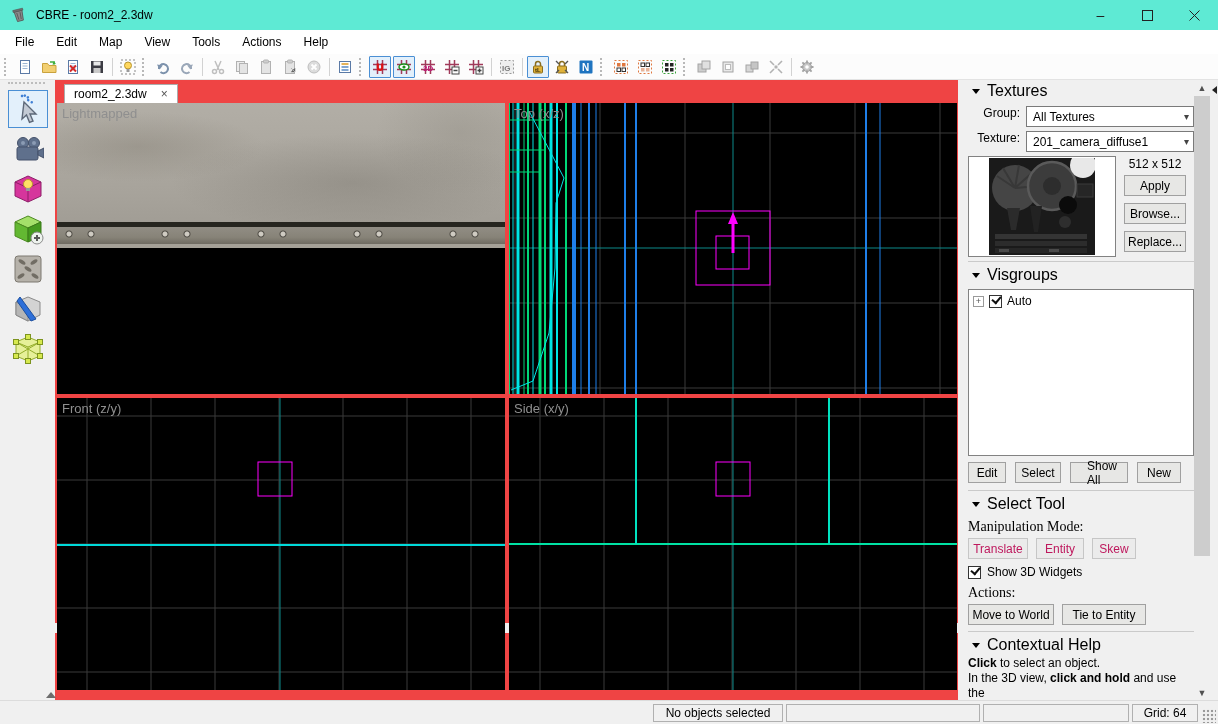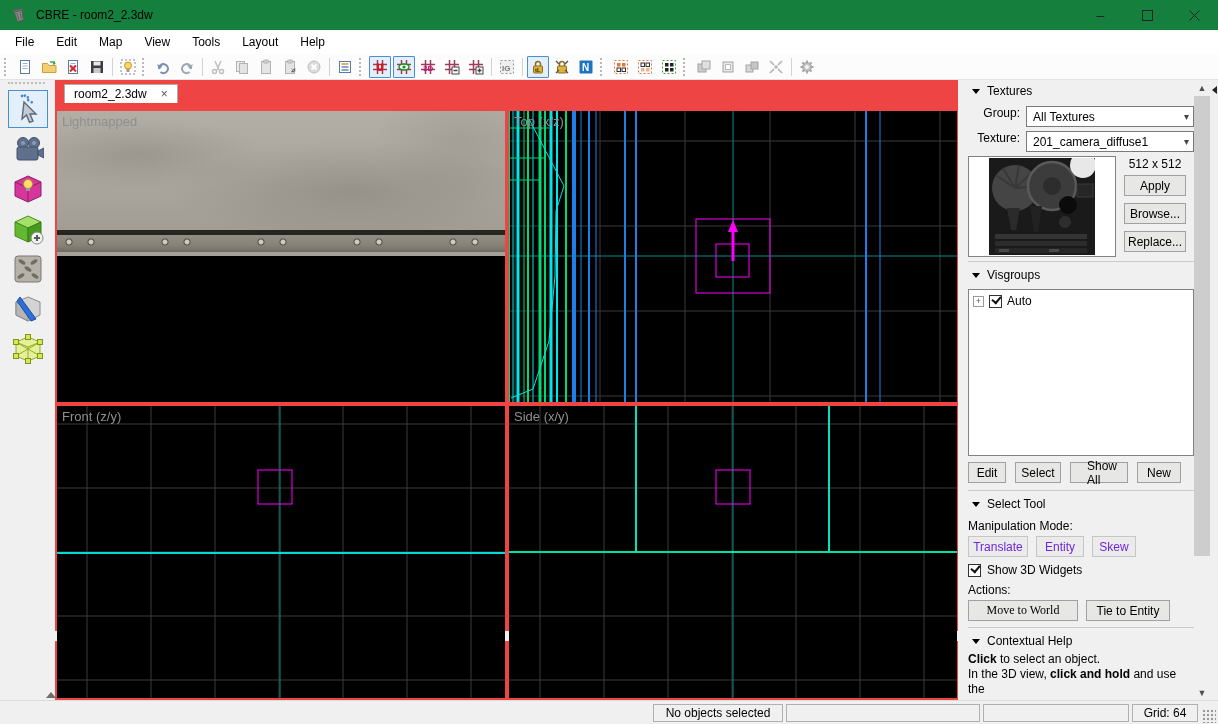--- a/index.html
+++ b/index.html
@@ -1,21 +1,21 @@
 <!DOCTYPE html>
 <html><head>
 <meta charset="utf-8">
 <style>
   * { box-sizing: border-box; margin: 0; padding: 0; }
   html,body { width:1218px; height:724px; overflow:hidden;
     font-family:"Liberation Sans", sans-serif; font-size:12px; color:#000;
     background:#fff; }
 
   
-  .titlebar { height:30px; background:#15803d; display:flex; align-items:center; }
+  .titlebar { height:30px; background:#5eead4; display:flex; align-items:center; }
   .titlebar .appicon { width:18px; height:18px; margin:0 8px 0 10px; }
   .titlebar .title { font-size:12px; color:#000; }
   .titlebar .spacer { flex:1; }
   .winbtn { width:47px; height:30px; display:flex; align-items:center; justify-content:center;
     font-size:14px; color:#222; }
   .winbtn svg { display:block; }
 
   
   .menubar { height:24px; background:#fff; display:flex; align-items:center; padding-left:4px; }
   .menu-item { padding:3px 11px; font-size:12px; }
@@ -42,21 +42,21 @@
     border-left:5px solid transparent; border-right:5px solid transparent;
     border-bottom:6px solid #6d6d6d; }
 
   .docarea { width:903px; background:#ef4444; display:flex; flex-direction:column; }
   .tabbar { height:23px; padding:4px 0 0 9px; display:flex; }
   .tab { background:#fff; border:1px solid #acacac; border-bottom:none; height:19px;
     padding:0 9px; display:flex; align-items:center; font-size:12px; }
   .tab .close { margin-left:14px; color:#555; font-size:12px; }
 
   .viewports { height:520px; margin-left:2px; width:900px; display:grid;
-    grid-template-columns:448px 448px; grid-template-rows:291px 292px; gap:4px;margin-top:8px; }
+    grid-template-columns:448px 448px; grid-template-rows:291px 292px; gap:4px; }
   .vp { position:relative; background:#000; overflow:hidden; }
   .vp-label { position:absolute; top:3px; left:5px; font-size:13px; color:#8f8f8f; z-index:5; }
 
   
   .wall { position:absolute; left:0; top:0; width:448px; height:145px;
     background:
       radial-gradient(ellipse 180px 50px at 18% 30%, rgba(118,112,100,.30), transparent 70%),
       radial-gradient(ellipse 260px 70px at 66% 55%, rgba(96,92,84,.25), transparent 70%),
       radial-gradient(ellipse 120px 90px at 90% 20%, rgba(130,126,116,.25), transparent 70%),
       linear-gradient(#b2aea6, #a7a39b 62%, #9c9890); }
@@ -69,46 +69,46 @@
     background-size:96px 17px, 96px 17px, 100% 100%; background-repeat:repeat-x; }
   .wall-base { position:absolute; left:0; top:141px; width:100%; height:4px; background:#a5a198; }
 
   
   .sidebar { width:260px; background:#f0f0f0; position:relative; overflow:hidden;
     padding-right:24px; }
   .sb-inner { padding-left:10px; }
   .sb-header { display:flex; align-items:center; height:22px; gap:7px; padding-left:4px; }
   .sb-header .tri { width:0; height:0; border-left:4px solid transparent;
     border-right:4px solid transparent; border-top:5px solid #000; }
-  .sb-header span { font-size:12px; }
+  .sb-header span { font-size:16px; }
   .sb-sep { border-top:1px solid #cacaca; margin:2px 0 2px 0; }
   .formrow { display:flex; align-items:flex-start; margin:4px 0; }
   .formrow .lbl { width:52px; text-align:right; margin-right:6px; font-size:12px; }
   .combo { flex:1; height:21px; background:#fff; border:1px solid #7a7a7a; display:flex;
     align-items:center; padding:0 4px 0 6px; font-size:12px; }
   .combo .chev { margin-left:auto; font-size:10px; color:#444; }
   .tex-area { display:flex; margin-top:4px; }
   .tex-box { width:148px; height:101px; background:#fff; border:1px solid #828282;
     display:flex; align-items:center; justify-content:center; }
   .tex-side { flex:1; display:flex; flex-direction:column; align-items:center; padding:0 4px; }
   .tex-size { font-size:12px; margin:1px 0 4px; }
   .btn { background:#e7e7e5; border:1px solid #a0a0a0; font-size:12px; height:21px;
     display:flex; align-items:center; justify-content:center; }
-  .btn.disabled { background:#ebebeb; border-color:#c6c6c6; color:#6d28d9; }
+  .btn.disabled { background:#ebebeb; border-color:#c6c6c6; color:#be185d; }
   .tex-side .btn { width:62px; margin-bottom:7px; }
   .tree { background:#fff; border:1px solid #828282; height:167px; margin:3px 0 6px;
     padding:4px 4px; }
   .tree-item { display:flex; align-items:center; gap:5px; }
   .expander { width:11px; height:11px; border:1px solid #9a9a9a; background:#fff;
     font-size:9px; line-height:9px; text-align:center; color:#555; }
   .cb { width:13px; height:13px; border:1px solid #333; background:#fff; position:relative; }
   .cb.checked::after { content:""; position:absolute; left:2px; top:0px; width:7px; height:4px;
     border-left:2px solid #111; border-bottom:2px solid #111; transform:rotate(-50deg); }
   .btnrow { display:flex; gap:9px; }
-  .label12 { font-size:12px; margin:4px 0 3px; }
+  .label12 { font-size:14px; margin:4px 0 3px;font-family:Liberation Serif, serif; }
   .modebtns { display:flex; gap:8px; margin:2px 0 6px; }
   .actbtns { display:flex; gap:8px; margin:3px 0 6px; }
   .cbrow { display:flex; align-items:center; gap:6px; margin:6px 0; }
   .help { font-size:12px; line-height:15px; }
   .help b { font-weight:bold; }
 
   
   .sb-scroll { position:absolute; top:0; right:8px; width:16px; height:620px; background:#f0f0f0; }
   .sb-scroll .arrow { height:15px; display:flex; align-items:center; justify-content:center;
     font-size:9px; color:#505050; }
@@ -155,21 +155,21 @@
       </svg>
   </div>
 </div>
 
 <div class="menubar" id="menubar">
     <div class="menu-item">File</div>
     <div class="menu-item">Edit</div>
     <div class="menu-item">Map</div>
     <div class="menu-item">View</div>
     <div class="menu-item">Tools</div>
-    <div class="menu-item">Layout</div>
+    <div class="menu-item">Actions</div>
     <div class="menu-item">Help</div>
   </div>
 
 <div class="toolbar" id="toolbar">
     <div class="tb-grip"></div>
     <div class="tb-btn">
       <svg viewBox="0 0 16 16">
         <rect x="3.5" y="1.5" width="9" height="13" fill="#fff" stroke="#5b7aa6"></rect>
         <path d="M5.5 4.5h5M5.5 7h5M5.5 9.5h5" stroke="#9db6d4"></path>
       </svg>
@@ -639,21 +639,21 @@
           <div class="btn disabled" style="width: 60px;">Translate</div>
           <div class="btn disabled" style="width: 48px;">Entity</div>
           <div class="btn disabled" style="width: 44px;">Skew</div>
         </div>
       <div class="cbrow">
         <span class="cb checked"></span>
         <span>Show 3D Widgets</span>
       </div>
       <div class="label12">Actions:</div>
       <div class="actbtns" id="action-buttons">
-          <div class="btn" style="width: 110px; font-family: Liberation Serif, serif;">Move to World</div>
+          <div class="btn" style="width: 86px;">Move to World</div>
           <div class="btn" style="width: 84px;">Tie to Entity</div>
         </div>
 
       <div class="sb-sep" style="margin-top:5px;"></div>
       <div class="sb-header">
         <span class="tri"></span>
         <span>Contextual Help</span>
       </div>
       <div class="help" id="help-lines">
           <div><b>Click</b><span> to select an object.</span></div>

